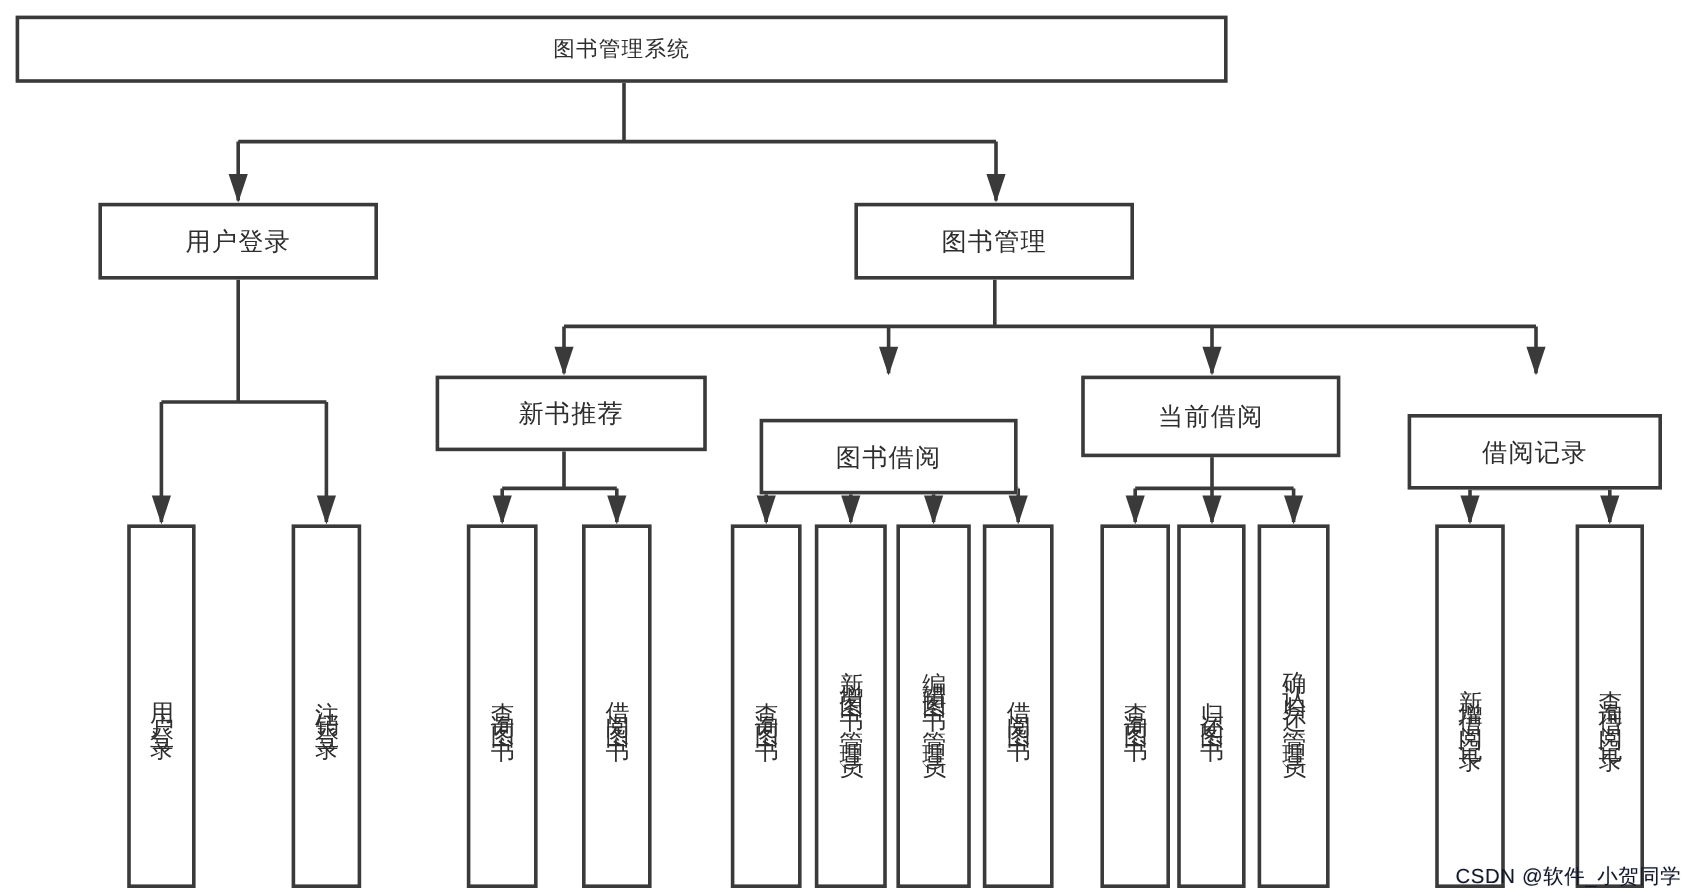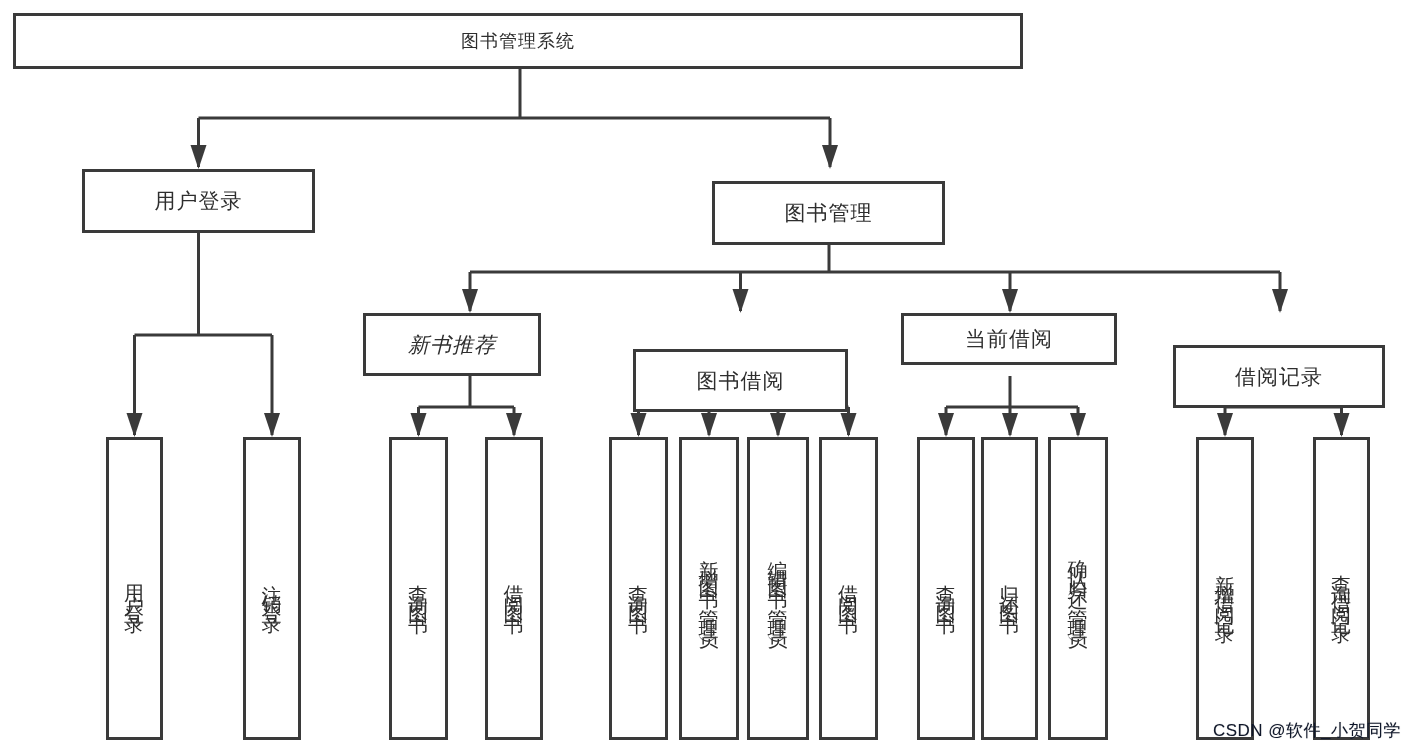--- a/index.html
+++ b/index.html
@@ -70,31 +70,31 @@
     </g>
   </svg>
 
   <div class="node hnode rootnode" style="left:13px;top:13px;width:1010px;height:56px;">
     <span>图书管理系统</span>
   </div>
 
   <div class="node hnode" style="left:82px;top:169px;width:233px;height:64px;">
     <span>用户登录</span>
   </div>
-  <div class="node hnode" style="left:712px;top:169px;width:233px;height:64px;margin-top:12px;">
+  <div class="node hnode" style="left:712px;top:169px;width:233px;height:64px;">
     <span>图书管理</span>
   </div>
 
-  <div class="node hnode" style="left:363px;top:313px;width:178px;height:63px;font-style:italic;">
+  <div class="node hnode" style="left:363px;top:313px;width:226px;height:63px;">
     <span>新书推荐</span>
   </div>
   <div class="node hnode" style="left:633px;top:313px;width:215px;height:63px;margin-top:36px;">
     <span>图书借阅</span>
   </div>
-  <div class="node hnode" style="left:901px;top:313px;width:216px;height:52px;">
+  <div class="node hnode" style="left:901px;top:313px;width:216px;height:68px;">
     <span>当前借阅</span>
   </div>
   <div class="node hnode" style="left:1173px;top:313px;width:212px;height:63px;margin-top:32px;">
     <span>借阅记录</span>
   </div>
 
   <div class="node leaf" style="left:106px;top:437px;width:57px;height:303px;">
     <span>用户登录</span>
   </div>
   <div class="node leaf" style="left:243px;top:437px;width:58px;height:303px;">

